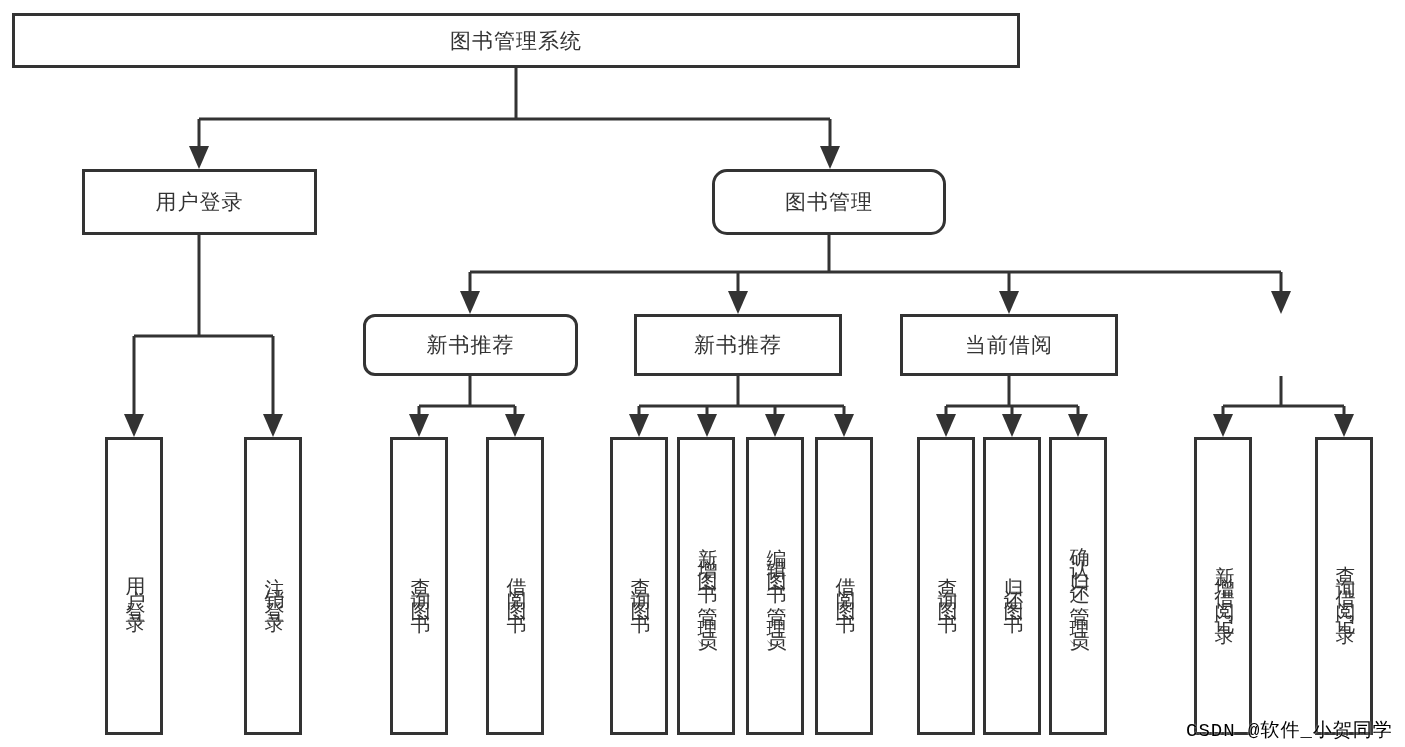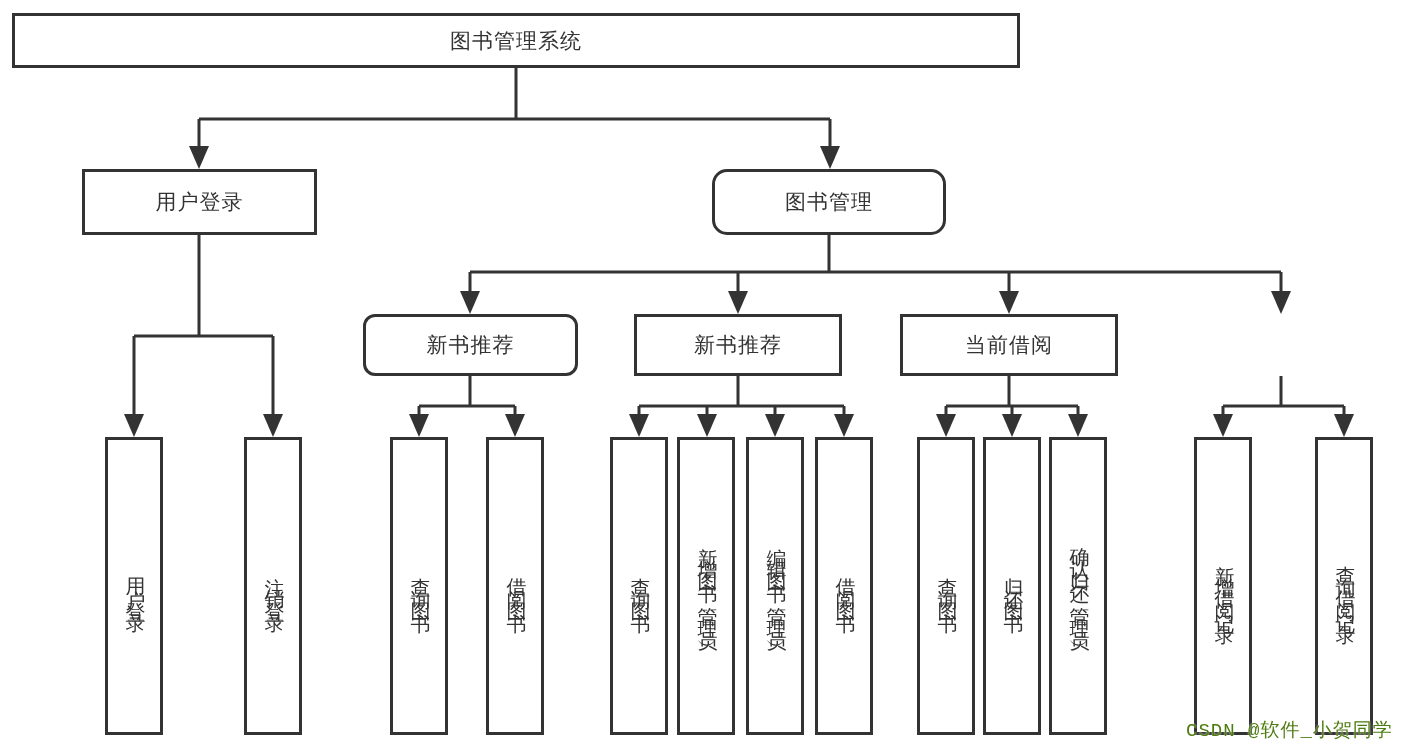--- a/index.html
+++ b/index.html
@@ -40,21 +40,21 @@
     text-orientation: mixed;
     font-size: 20px;
     letter-spacing: 0.6em;
     line-height: 1;
   }
   #watermark {
     position: absolute;
     left: 1186px;
     top: 717px;
     font-size: 19px;
-    color: #4d7c0f;
+    color: #000000;
     letter-spacing: 1px;
     white-space: nowrap;
     z-index: 5;
     text-shadow: 0 0 2px #ffffff;
   }
 </style>
 </head>
 <body>
 
 <div id="stage">

